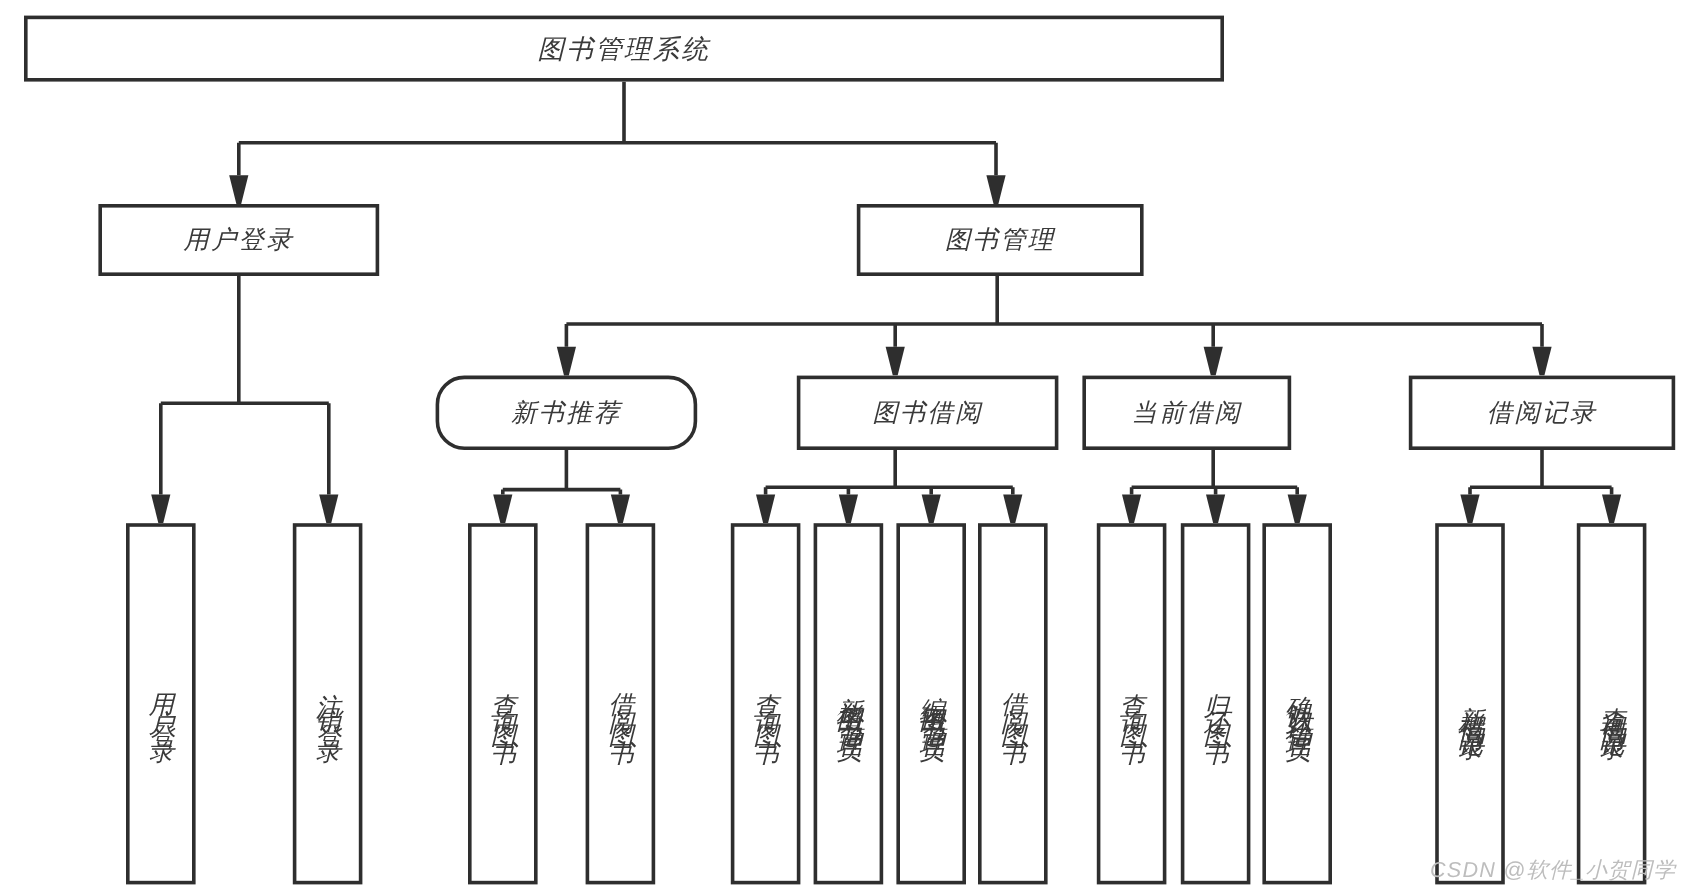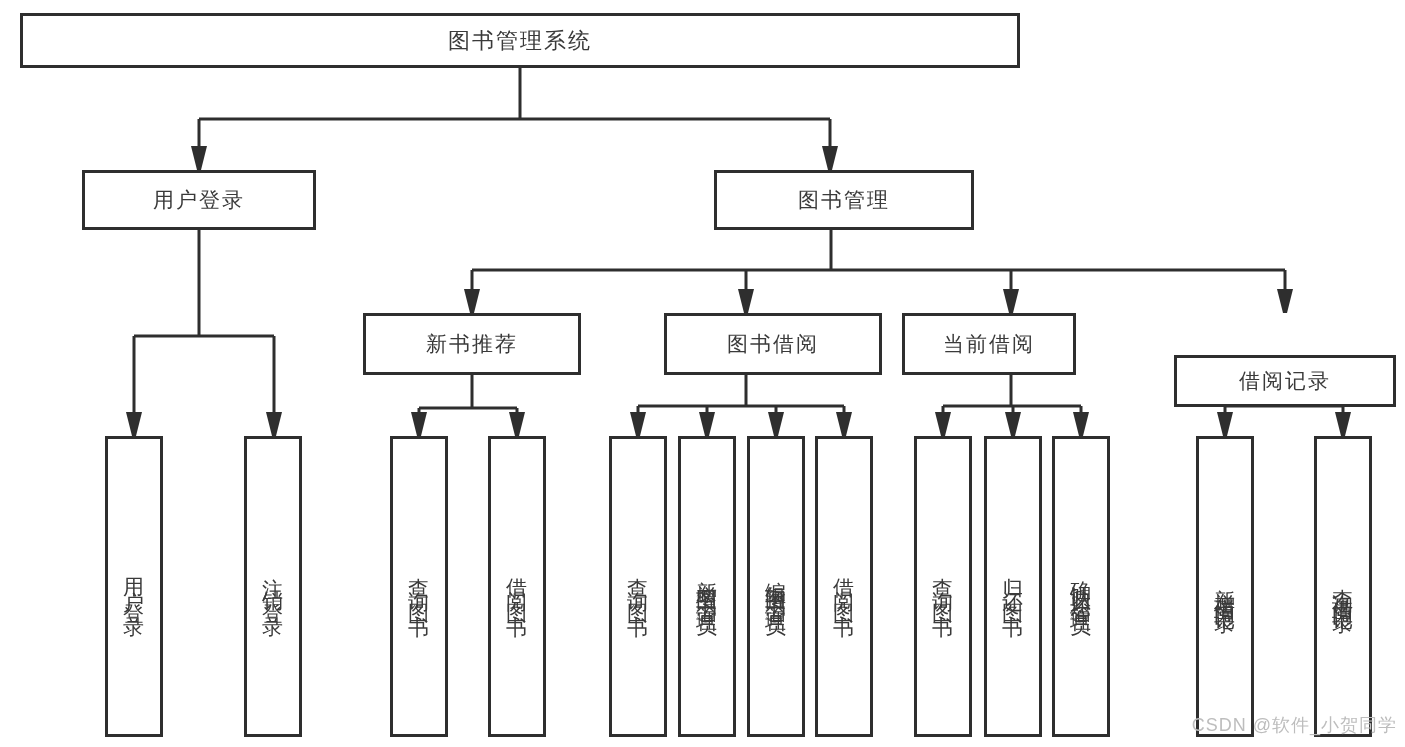--- a/index.html
+++ b/index.html
@@ -7,20 +7,21 @@
     padding: 0;
     background: #ffffff;
   }
   .canvas {
     position: relative;
     width: 1405px;
     height: 747px;
     background: #ffffff;
     font-family: "Liberation Sans", sans-serif;
     overflow: hidden;
+    font-style: italic;
   }
   .connectors {
     position: absolute;
     left: 0;
     top: 0;
     width: 1405px;
     height: 747px;
     pointer-events: none;
   }
   .node {
@@ -109,26 +110,26 @@
     <polygon class="arrow" points="1073,412 1089,412 1083,436 1079,436"></polygon>
 
     <path class="line" d="M1285 375 V406 M1225 406 H1343 M1225 406 V412 M1343 406 V412"></path>
     <polygon class="arrow" points="1217,412 1233,412 1227,436 1223,436"></polygon>
     <polygon class="arrow" points="1335,412 1351,412 1345,436 1341,436"></polygon>
   </svg>
 
   <div class="node hnode root-node" style="left:20px; top:13px; width:1000px; height:55px;">图书管理系统</div>
 
   <div class="node hnode" style="left:82px; top:170px; width:234px; height:60px;">用户登录</div>
-  <div class="node hnode" style="left:714px; top:170px; width:260px; height:60px;">图书管理</div>
+  <div class="node hnode" style="left:714px; top:170px; width:239px; height:60px;">图书管理</div>
 
-  <div class="node hnode" style="left:363px; top:313px; width:218px; height:62px;">新书推荐</div>
+  <div class="node hnode" style="left:363px; top:313px; width:218px; height:62px;border-radius:24px;">新书推荐</div>
   <div class="node hnode" style="left:637px; top:313px; width:218px; height:62px;margin-left:27px;">图书借阅</div>
   <div class="node hnode" style="left:902px; top:313px; width:174px; height:62px;">当前借阅</div>
-  <div class="node hnode" style="left:1174px; top:313px; width:222px; height:52px;margin-top:42px;">借阅记录</div>
+  <div class="node hnode" style="left:1174px; top:313px; width:222px; height:62px;">借阅记录</div>
 
   <div class="node leaf" style="left:105px; top:436px; width:58px; height:301px;">用户登录</div>
   <div class="node leaf" style="left:244px; top:436px; width:58px; height:301px;">注销登录</div>
 
   <div class="node leaf" style="left:390px; top:436px; width:58px; height:301px;">查询图书</div>
   <div class="node leaf" style="left:488px; top:436px; width:58px; height:301px;">借阅图书</div>
 
   <div class="node leaf" style="left:609px; top:436px; width:58px; height:301px;">查询图书</div>
   <div class="node leaf leaf-long" style="left:678px; top:436px; width:58px; height:301px;">新增图书（管理员）</div>
   <div class="node leaf leaf-long" style="left:747px; top:436px; width:58px; height:301px;">编辑图书（管理员）</div>

